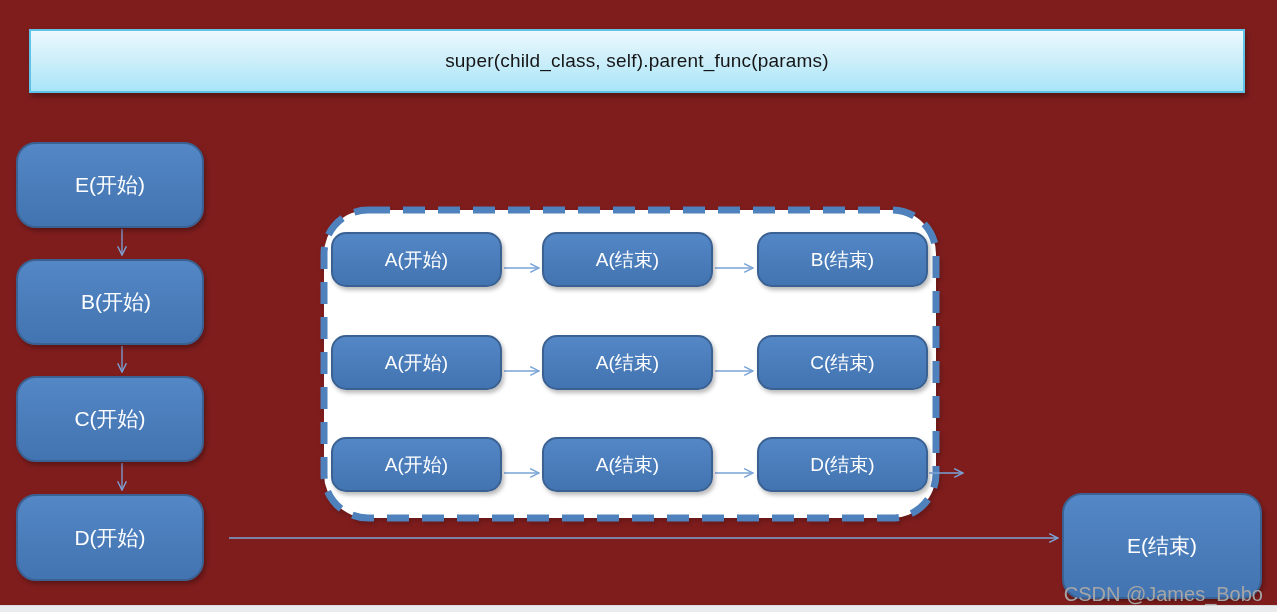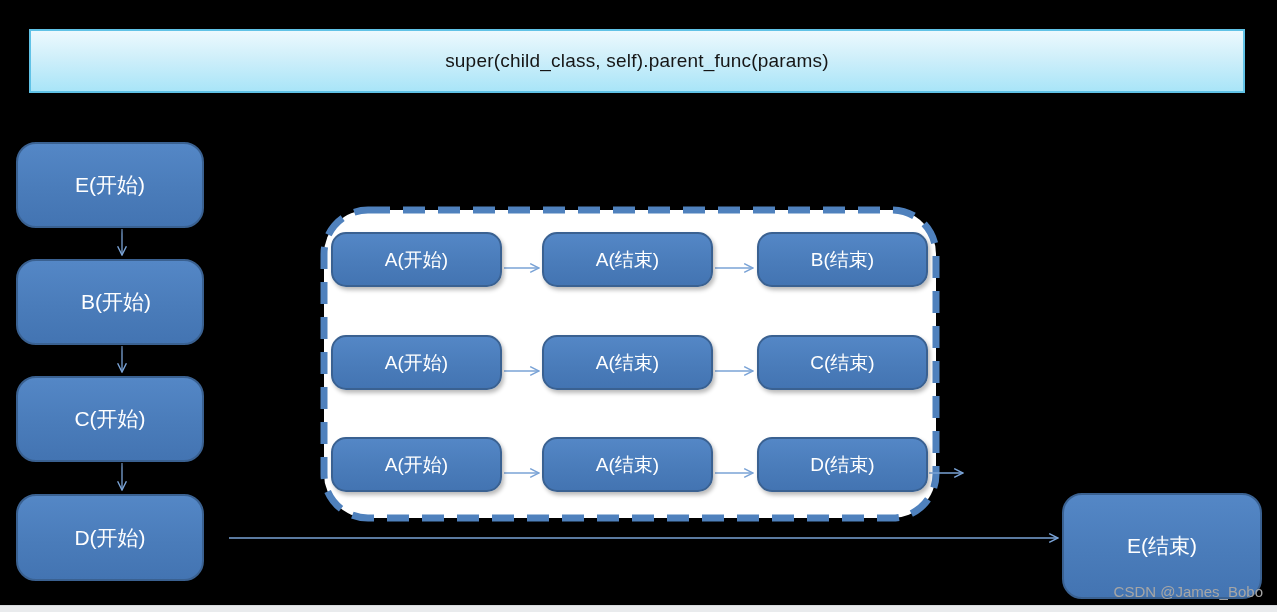--- a/index.html
+++ b/index.html
@@ -1,21 +1,21 @@
 <!DOCTYPE html>
 <html><head>
 <meta charset="utf-8">
 <style>
   * { margin: 0; padding: 0; box-sizing: border-box; }
   html, body { background: #f1f1f1; }
   .canvas {
     position: relative;
     width: 1277px;
     height: 612px;
-    background: #000000;
+    background: #7f1d1d;
     overflow: hidden;
     font-family: "Liberation Sans", "DejaVu Sans", sans-serif;
   }
   .overlay {
     position: absolute;
     left: 0; top: 0;
     width: 1277px; height: 612px;
   }
   .banner {
     position: absolute;
@@ -54,21 +54,21 @@
     border-radius: 20px;
     font-size: 21px;
   }
   .dashed-rect {
     filter: drop-shadow(2px 3px 2px rgba(0,0,0,0.18));
   }
   .arrow { stroke: #7aa3d6; stroke-width: 1.3; fill: none; }
   .watermark {
     position: absolute;
     right: 14px; top: 583px;
-    font-size: 15px;
+    font-size: 20px;
     color: #a6a6a6;
     text-align: right;
   }
   .bottom-strip {
     position: absolute;
     left: 0; right: 0; top: 605px; height: 7px;
     background: #e9ebed;
     border-top: 1px solid #d8dbde;
   }
 </style>

